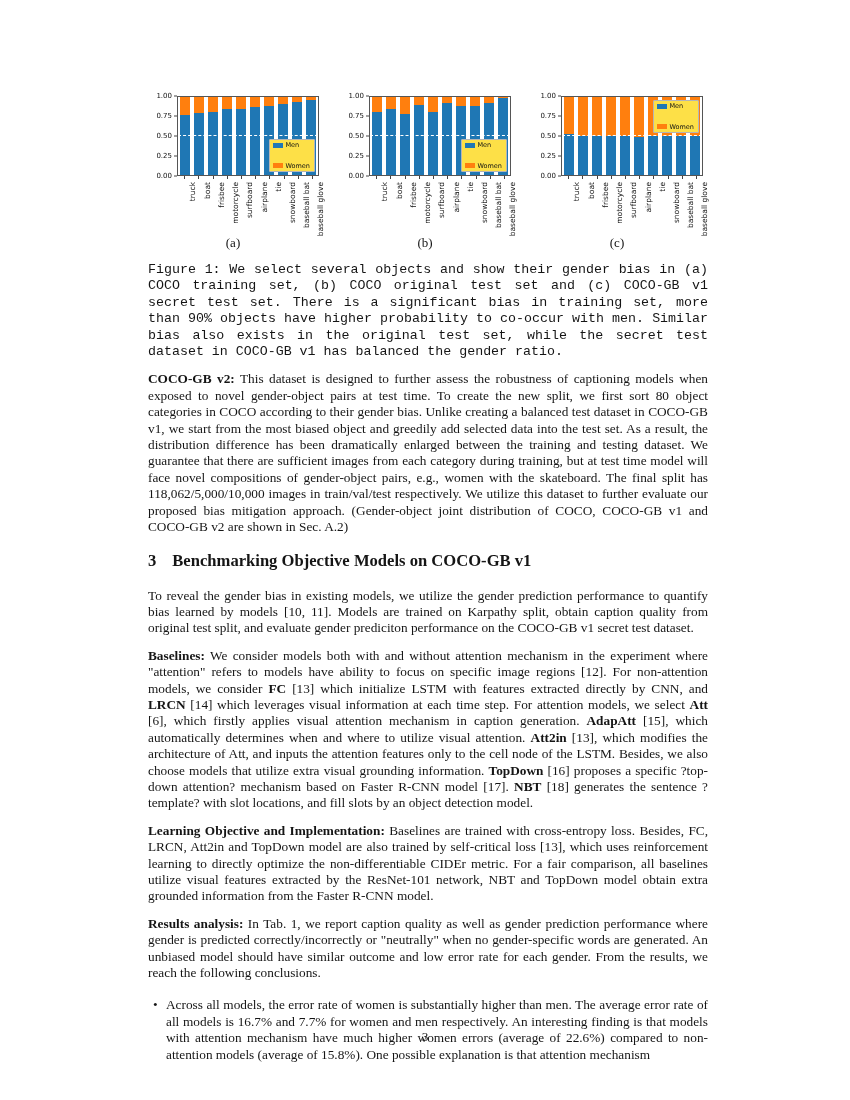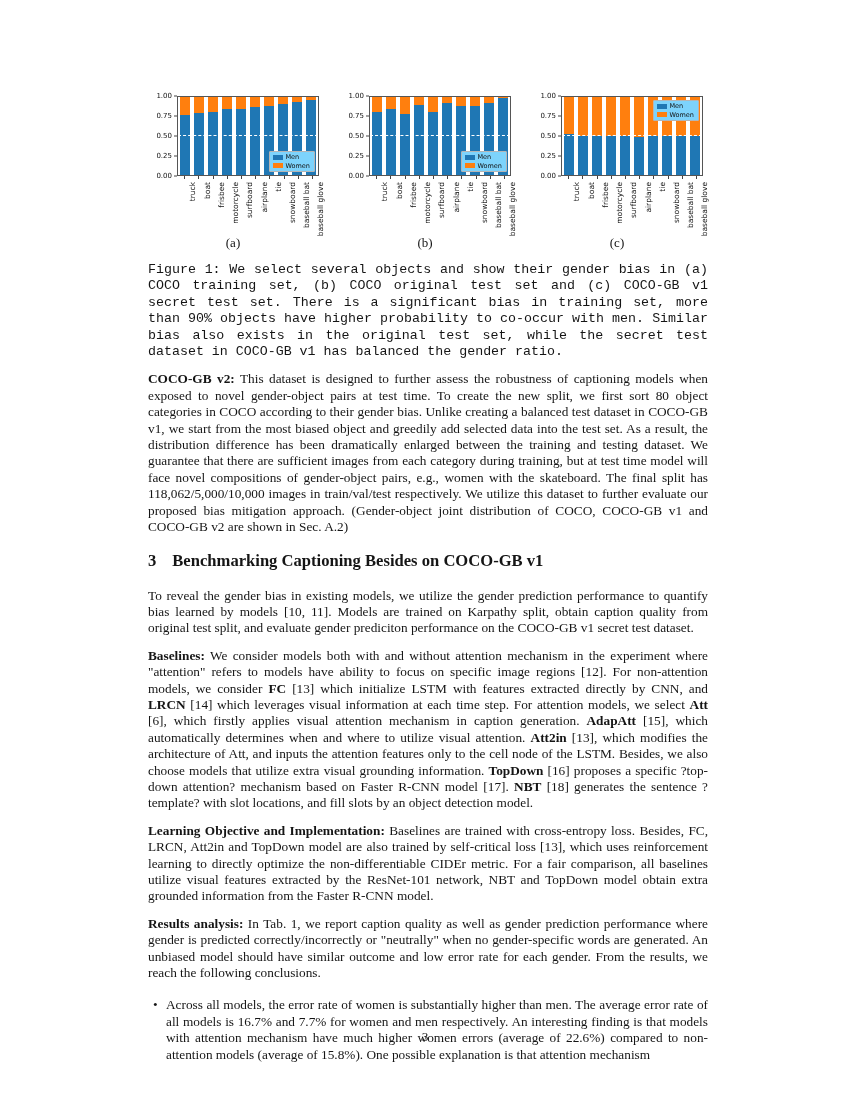--- a/index.html
+++ b/index.html
@@ -17,22 +17,22 @@
   .yaxis { position:relative; width:30px; height:80px;text-align:center; }
   .ytick { position:absolute; right:0; display:flex; align-items:center; transform:translateY(-50%); }
   .ytick span { font-size:7px; line-height:7px; padding-right:2px; color:#111; }
   .ytick i { display:block; width:3px; height:1px; background:#444; }
   .plot { position:relative; width:142px; height:80px; border:1px solid #555; background:#fff; box-sizing:border-box; }
   .bars { position:absolute; inset:0; display:flex; }
   .slot { flex:1; display:flex; justify-content:center; align-items:flex-end; }
   .bar { width:78%; height:100%; display:flex; flex-direction:column; }
   .bar div { width:100%; }
   .refline { position:absolute; left:0; right:0; bottom:50%; border-top:1px dashed #ffffff; z-index:3; }
-  .legend { position:absolute; z-index:4; background:#7dd3fc; border:1px solid #b5b5b5; border-radius:1px;
-            padding:2px 4px 2px 3px; display:flex; flex-direction:column; gap:2px; }
+  .legend { position:absolute; z-index:4; background:#fde047; border:1px solid #b5b5b5; border-radius:1px;
+            padding:2px 4px 2px 3px; display:flex; flex-direction:column; gap:14px; }
   .legend.bottom-right { right:3px; bottom:3px; }
   .legend.top-right { right:3px; top:3px; }
   .lrow { display:flex; align-items:center; gap:3px; }
   .lrow i { display:block; width:10px; height:5px; }
   .lrow span { font-size:6.5px; line-height:6.5px; color:#111; }
   .xlabels { display:flex; width:142px; margin-left:30px; height:56px; }
   .xslot { flex:1; position:relative; }
   .xslot::before { content:''; position:absolute; top:0; left:50%; width:1px; height:3px; background:#444; }
   .xslot span {
     position:absolute; top:6px; right:50%; margin-right:-4.5px;
@@ -469,21 +469,21 @@
 
     </div>
   </div>
 
   <div class="body-col">
     <p class="para fig-caption"><span>Figure 1: We select several objects and show their gender bias in (a) COCO training set, (b) COCO original test set and (c) COCO-GB v1 secret test set. There is a significant bias in training set, more than 90% objects have higher probability to co-occur with men. Similar bias also exists in the original test set, while the secret test dataset in COCO-GB v1 has balanced the gender ratio.</span></p>
 
     <p class="para"><span style="font-weight: bold;">COCO-GB v2:</span><span> This dataset is designed to further assess the robustness of captioning models when exposed to novel gender-object pairs at test time. To create the new split, we first sort 80 object categories in COCO according to their gender bias. Unlike creating a balanced test dataset in COCO-GB v1, we start from the most biased object and greedily add selected data into the test set. As a result, the distribution difference has been dramatically enlarged between the training and testing dataset. We guarantee that there are sufficient images from each category during training, but at test time model will face novel compositions of gender-object pairs, e.g., women with the skateboard. The final split has 118,062/5,000/10,000 images in train/val/test respectively. We utilize this dataset to further evaluate our proposed bias mitigation approach. (Gender-object joint distribution of COCO, COCO-GB v1 and COCO-GB v2 are shown in Sec. A.2)</span></p>
 
     <div class="section-heading">
-      <span class="secnum">3</span><span>Benchmarking Captioning Besides on COCO-GB v1</span>
+      <span class="secnum">3</span><span>Benchmarking Objective Models on COCO-GB v1</span>
     </div>
 
     <p class="para"><span>To reveal the gender bias in existing models, we utilize the gender prediction performance to quantify bias learned by models [10, 11]. Models are trained on Karpathy split, obtain caption quality from original test split, and evaluate gender prediciton performance on the COCO-GB v1 secret test dataset.</span></p>
 
     <p class="para"><span style="font-weight: bold;">Baselines:</span><span> We consider models both with and without attention mechanism in the experiment where "attention" refers to models have ability to focus on specific image regions [12]. For non-attention models, we consider </span><span style="font-weight: bold;">FC</span><span> [13] which initialize LSTM with features extracted directly by CNN, and </span><span style="font-weight: bold;">LRCN</span><span> [14] which leverages visual information at each time step. For attention models, we select </span><span style="font-weight: bold;">Att</span><span> [6], which firstly applies visual attention mechanism in caption generation. </span><span style="font-weight: bold;">AdapAtt</span><span> [15], which automatically determines when and where to utilize visual attention. </span><span style="font-weight: bold;">Att2in</span><span> [13], which modifies the architecture of Att, and inputs the attention features only to the cell node of the LSTM. Besides, we also choose models that utilize extra visual grounding information. </span><span style="font-weight: bold;">TopDown</span><span> [16] proposes a specific ?top-down attention? mechanism based on Faster R-CNN model [17]. </span><span style="font-weight: bold;">NBT</span><span> [18] generates the sentence ?template? with slot locations, and fill slots by an object detection model.</span></p>
 
     <p class="para"><span style="font-weight: bold;">Learning Objective and Implementation:</span><span> Baselines are trained with cross-entropy loss. Besides, FC, LRCN, Att2in and TopDown model are also trained by self-critical loss [13], which uses reinforcement learning to directly optimize the non-differentiable CIDEr metric. For a fair comparison, all baselines utilize visual features extracted by the ResNet-101 network, NBT and TopDown model obtain extra grounded information from the Faster R-CNN model.</span></p>
 
     <p class="para"><span style="font-weight: bold;">Results analysis:</span><span> In Tab. 1, we report caption quality as well as gender prediction performance where gender is predicted correctly/incorrectly or "neutrally" when no gender-specific words are generated. An unbiased model should have similar outcome and low error rate for each gender. From the results, we reach the following conclusions.</span></p>
 

